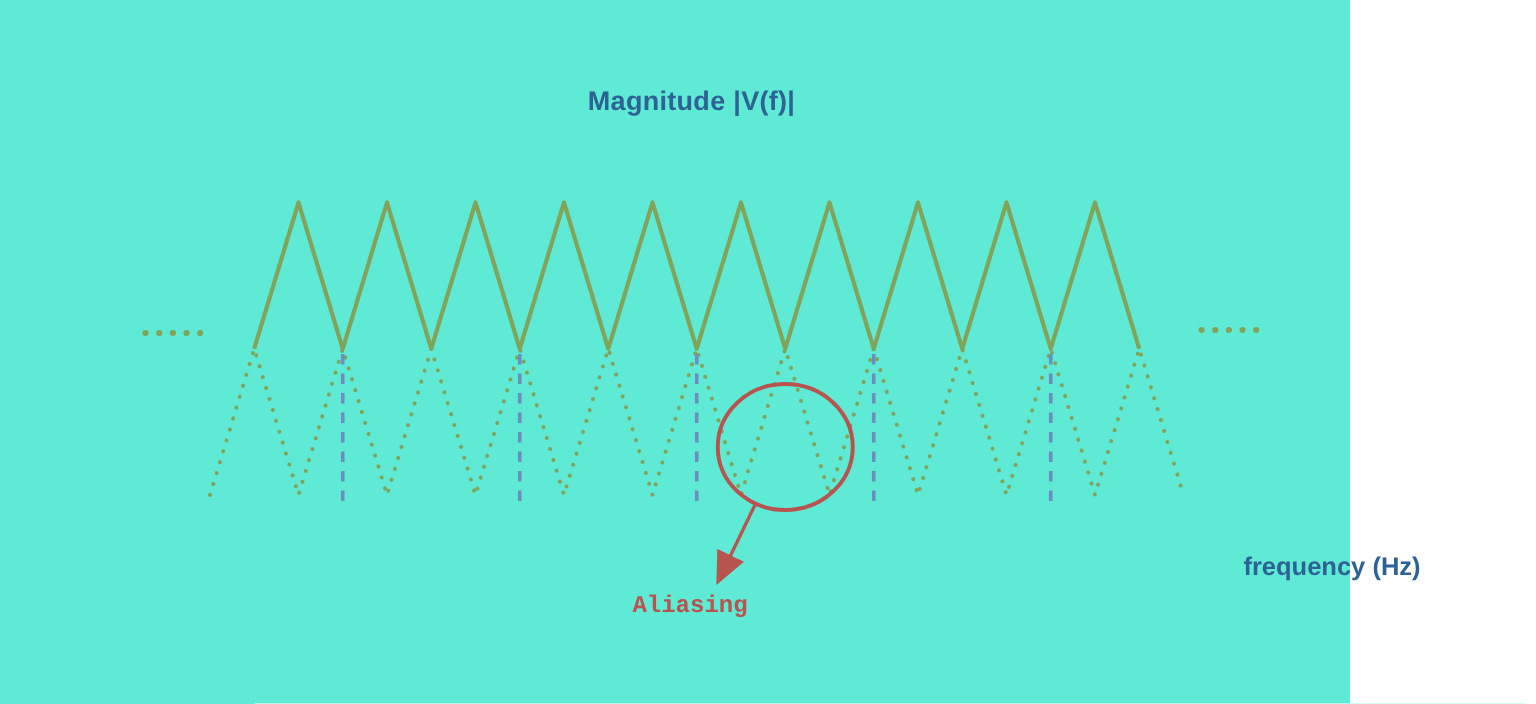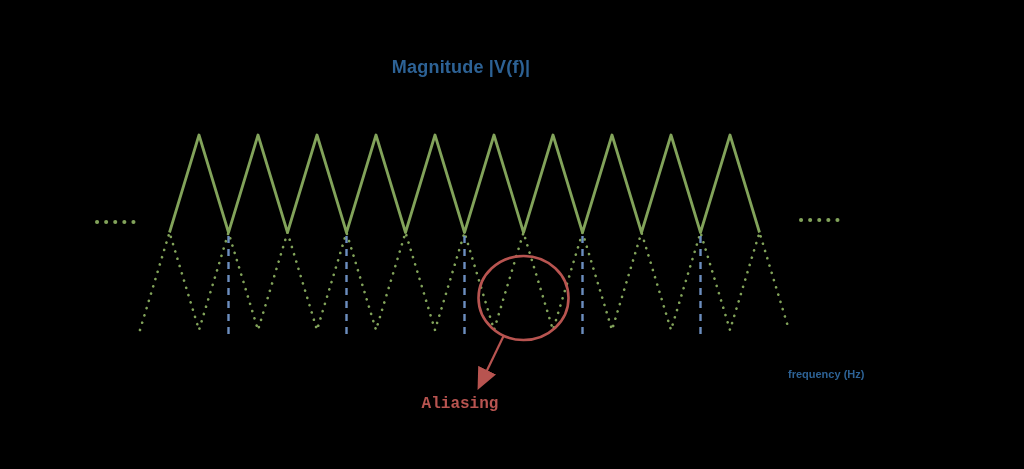--- a/index.html
+++ b/index.html
@@ -5,23 +5,23 @@
   html, body {
     margin: 0;
     padding: 0;
     background: #ffffff;
     width: 1024px;
     height: 469px;
     overflow: hidden;
   }
   .canvas {
     position: relative;
-    width: 1024px;
+    width: 900px;
     height: 469px;
-    background: #000000;
+    background: #5eead4;
     font-family: "Liberation Sans", sans-serif;
   }
   svg.diagram {
     position: absolute;
     left: 0;
     top: 0;
   }
   .label {
     position: absolute;
     font-family: "Liberation Sans", sans-serif;
@@ -34,21 +34,22 @@
     width: 242px;
     text-align: center;
     font-size: 18px;
     color: #2D6295;
     letter-spacing: 0.2px;
   }
   .label.freq-axis {
     left: 788px;
     top: 368px;
     width: 200px;
-    font-size: 11px;
+    text-align: center;
+    font-size: 17px;
     color: #2D6295;
   }
   .label.aliasing {
     left: 390px;
     top: 395px;
     width: 140px;
     text-align: center;
     font-size: 16px;
     color: #B85450;
     font-family: Liberation Mono, monospace;

